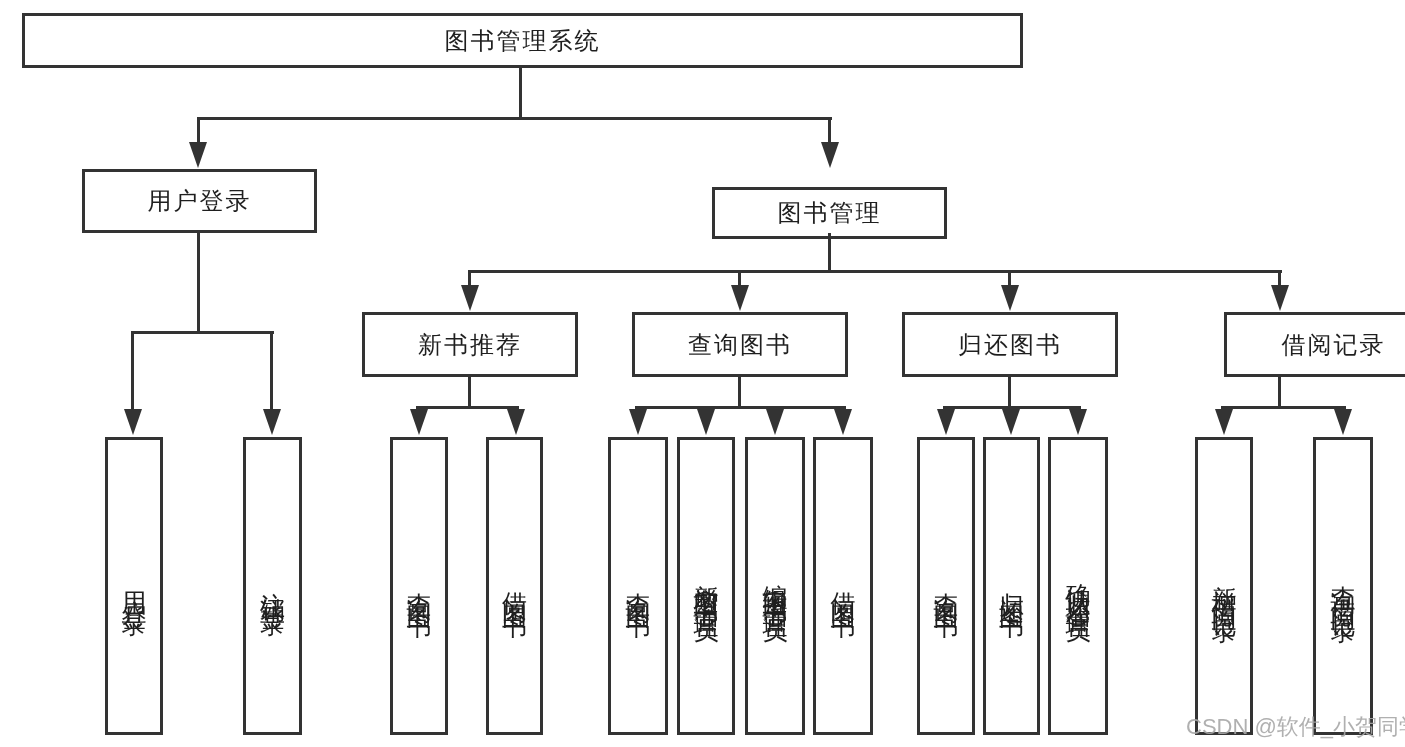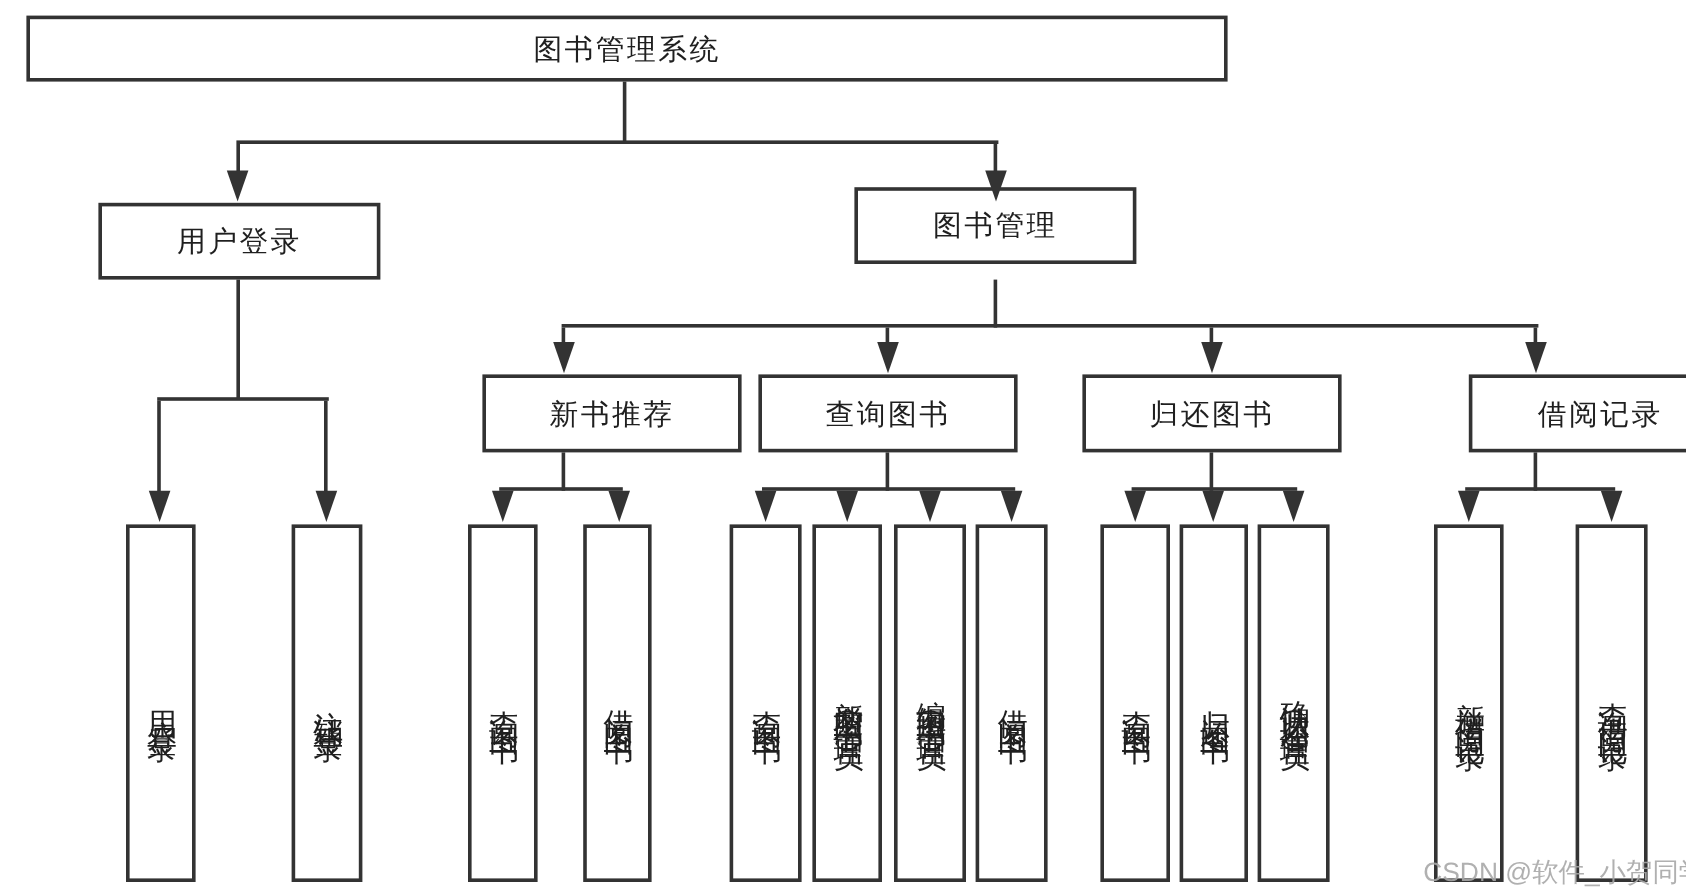--- a/index.html
+++ b/index.html
@@ -69,25 +69,25 @@
 
 <div id="canvas">
 
   <div class="box" style="left:22px;top:13px;width:1001px;height:55px;">
     <span class="lbl">图书管理系统</span>
   </div>
 
   <div class="box" style="left:82px;top:169px;width:235px;height:64px;">
     <span class="lbl">用户登录</span>
   </div>
-  <div class="box" style="left:712px;top:156px;width:235px;height:64px;">
+  <div class="box" style="left:712px;top:187px;width:235px;height:52px;">
     <span class="lbl">图书管理</span>
   </div>
 
-  <div class="box" style="left:362px;top:312px;width:216px;height:65px;margin-left:40px;">
+  <div class="box" style="left:362px;top:312px;width:216px;height:65px;">
     <span class="lbl">新书推荐</span>
   </div>
   <div class="box" style="left:632px;top:312px;width:216px;height:65px;">
     <span class="lbl">查询图书</span>
   </div>
   <div class="box" style="left:902px;top:312px;width:216px;height:65px;">
     <span class="lbl">归还图书</span>
   </div>
   <div class="box" style="left:1224px;top:312px;width:219px;height:65px;">
     <span class="lbl">借阅记录</span>

